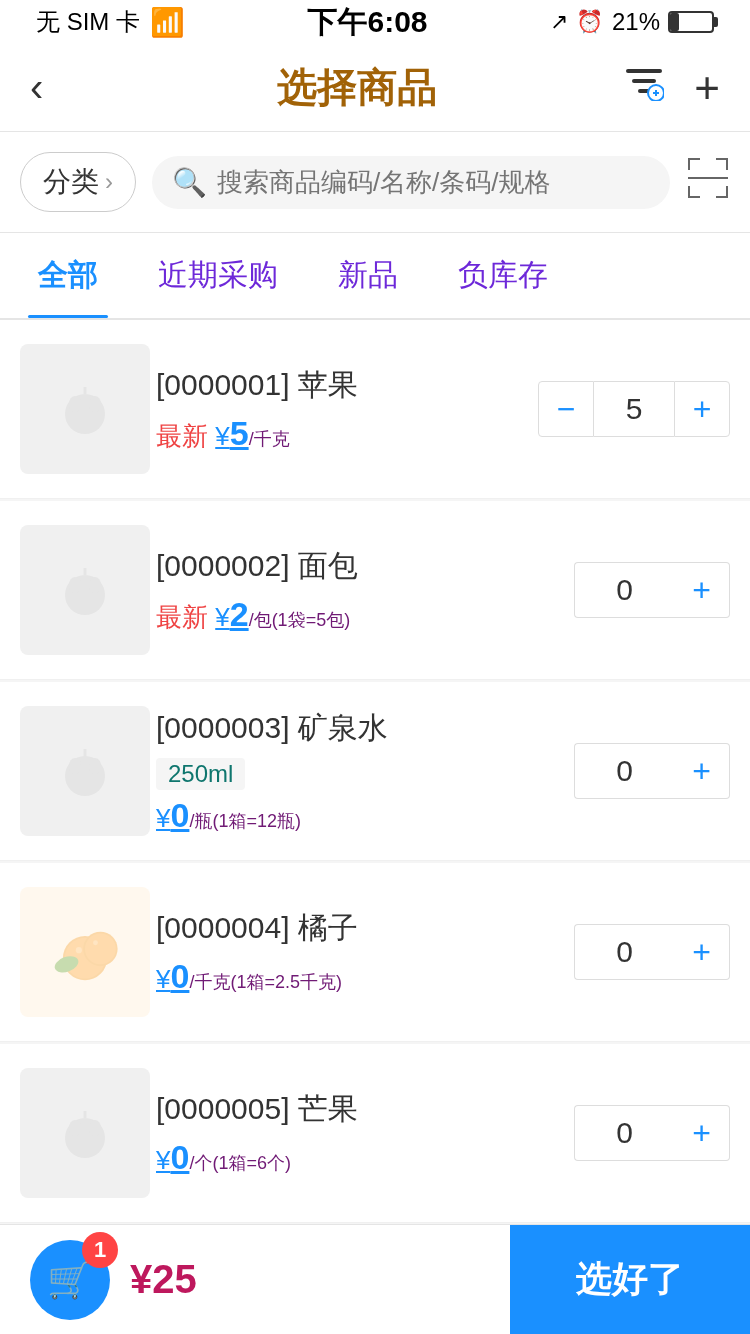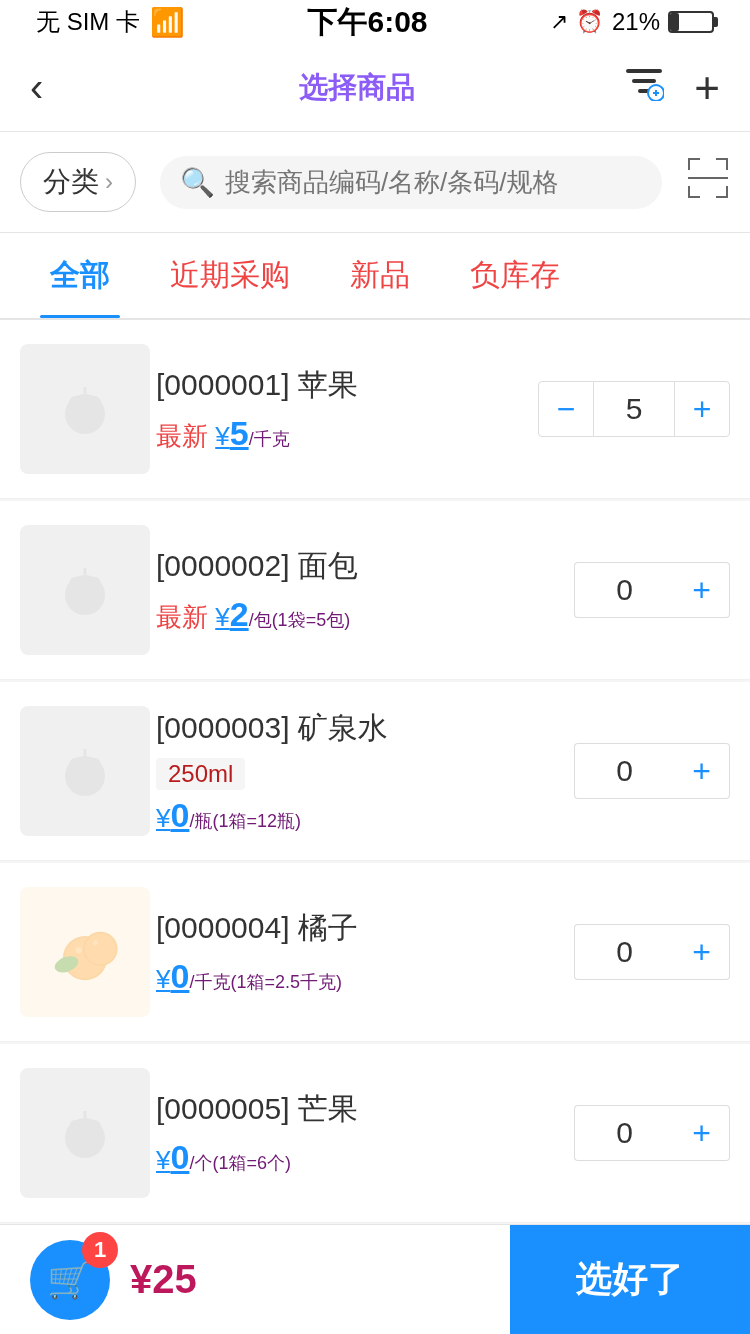--- a/index.html
+++ b/index.html
@@ -63,42 +63,42 @@
       padding: 0 30px;
       border-bottom: 1px solid #e5e5e5;
     }
     .nav-back {
       font-size: 40px;
       color: #333;
       cursor: pointer;
       width: 60px;
     }
     .nav-title {
-      font-size: 29px;
+      font-size: 40px;
       font-weight: 600;
-      color: #8b5cf6;
+      color: #a16207;
     }
     .nav-actions {
       display: flex;
       align-items: center;
       gap: 30px;
     }
     .nav-filter-icon, .nav-add-icon {
       font-size: 40px;
       color: #333;
       cursor: pointer;
     }
 
     
     .filter-row {
       background: #fff;
       padding: 20px 20px;
       display: flex;
       align-items: center;
-      gap: 24px;
+      gap: 16px;
       border-bottom: 1px solid #e5e5e5;
     }
     .category-btn {
       display: flex;
       align-items: center;
       border: 1px solid #ccc;
       border-radius: 30px;
       padding: 10px 22px;
       font-size: 28px;
       color: #333;
@@ -127,28 +127,28 @@
     .scan-icon {
       font-size: 36px;
       color: #666;
       cursor: pointer;
     }
 
     
     .tab-row {
       background: #fff;
       display: flex;
-      padding: 0 20px;
+      padding: 0 8px;
       border-bottom: 2px solid #e5e5e5;
       margin-bottom: 0;
     }
     .tab-item {
       padding: 22px 30px;
       font-size: 30px;
-      color: #ef4444;
+      color: #6d28d9;
       cursor: pointer;
       position: relative;
       white-space: nowrap;
     }
     .tab-item.active {
       color: #1a90ff;
       font-weight: 600;
     }
     .tab-item.active::after {
       content: '';
@@ -198,21 +198,21 @@
       min-width: 0;
     }
     .product-name {
       font-size: 30px;
       color: #333;
       font-weight: 500;
       margin-bottom: 8px;
     }
     .product-spec {
       font-size: 24px;
-      color: #b91c1c;
+      color: #0f766e;
       background: #f5f5f5;
       display: inline-block;
       padding: 2px 12px;
       border-radius: 4px;
       margin-bottom: 6px;
     }
     .product-price {
       font-size: 26px;
       color: #999;
     }

